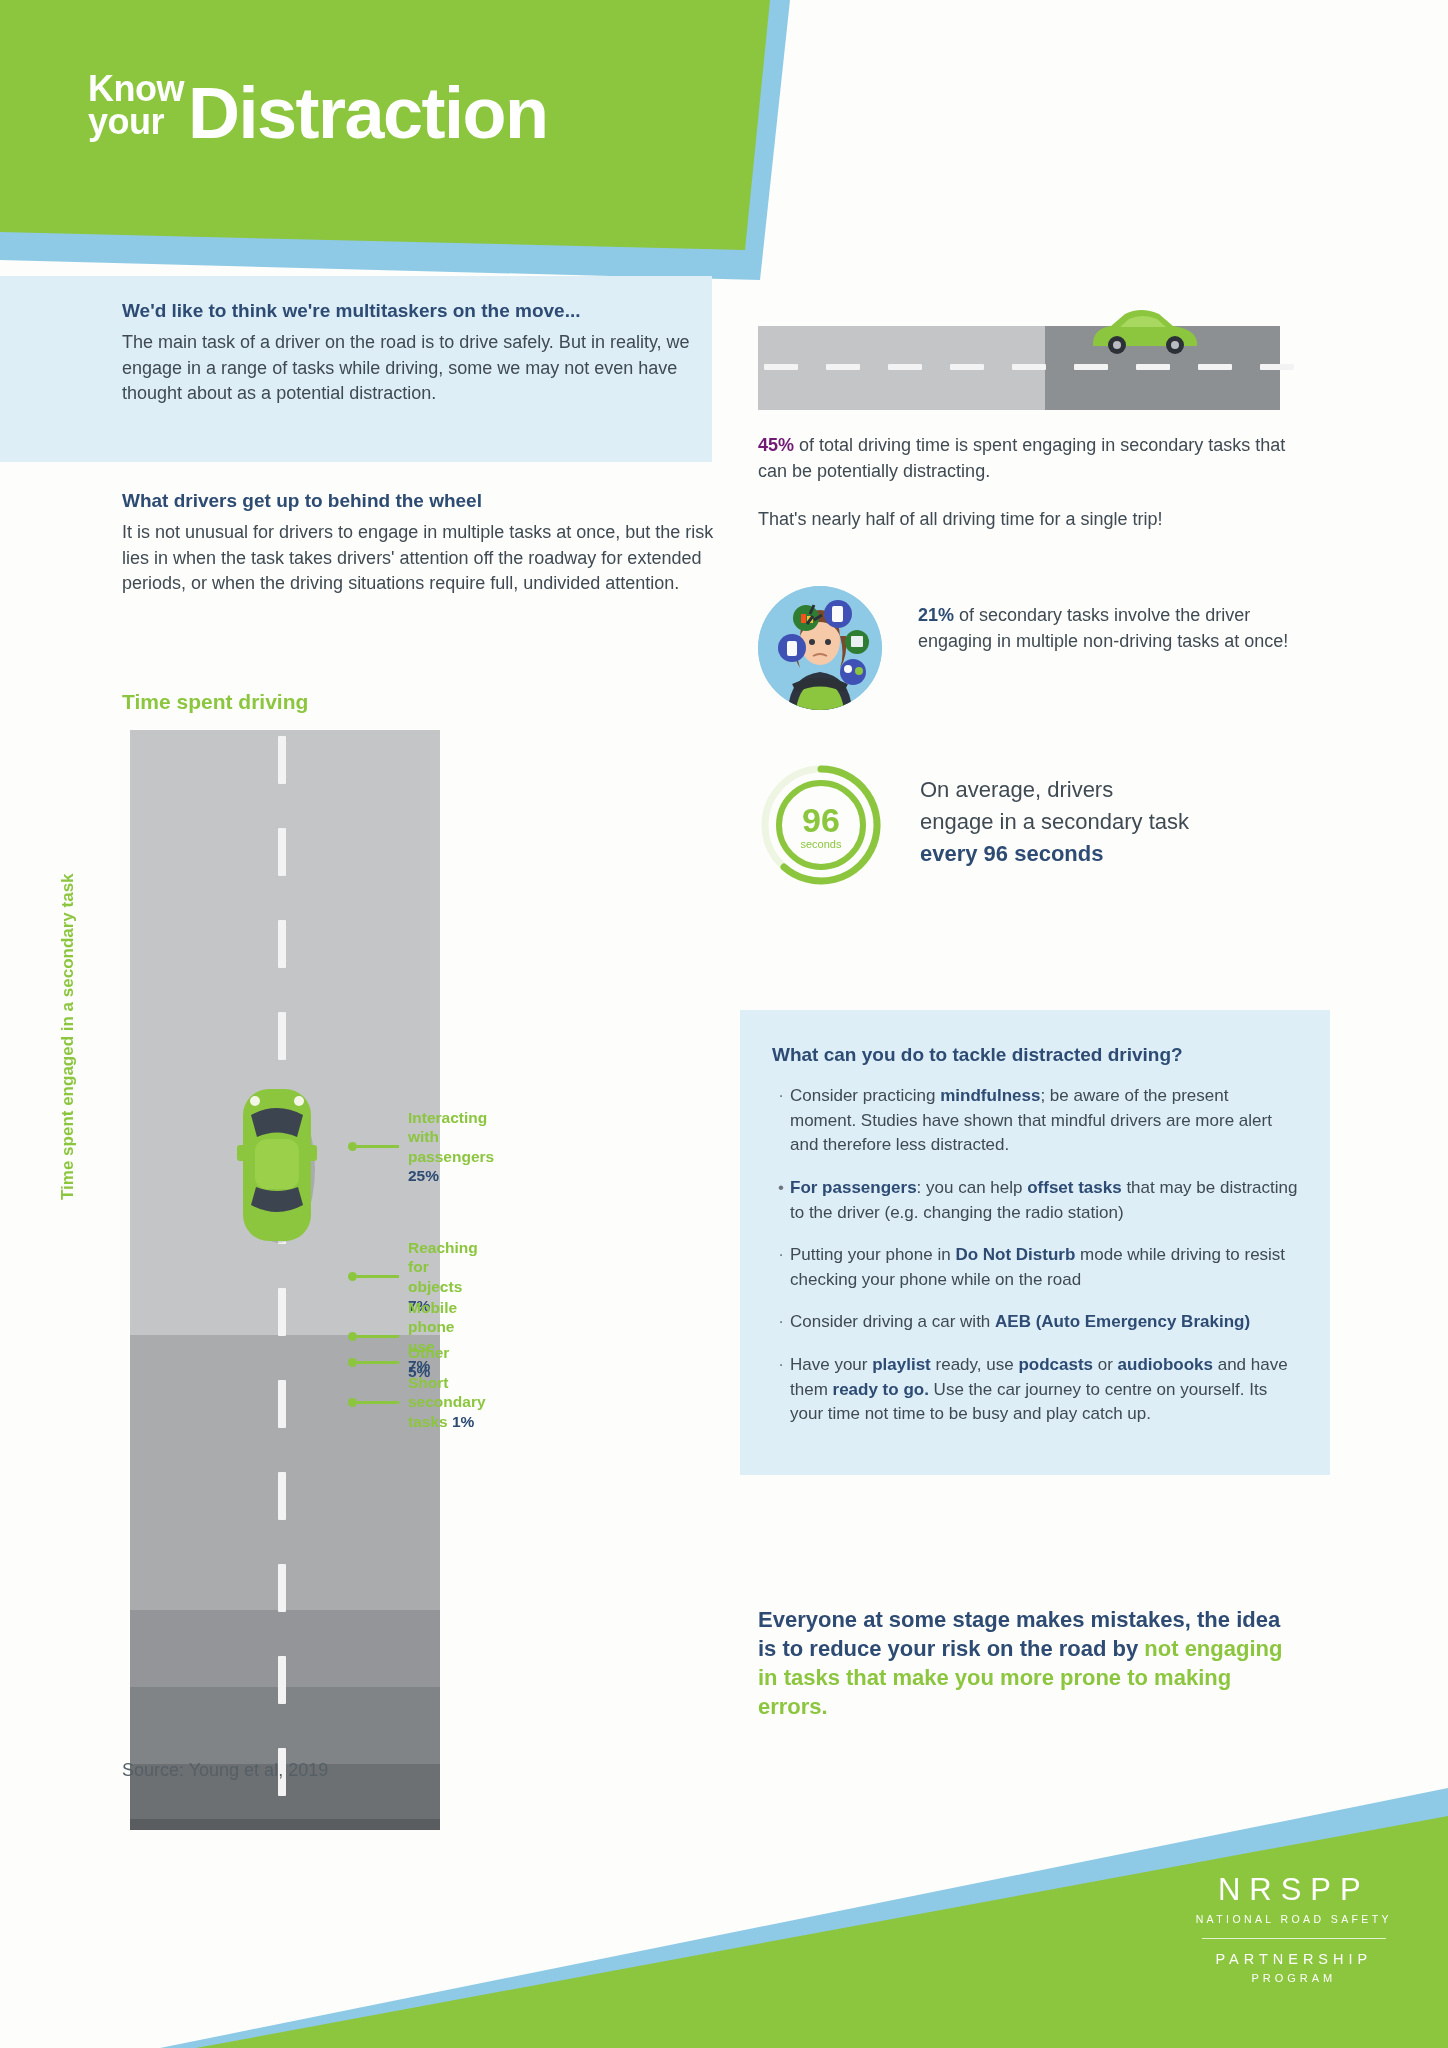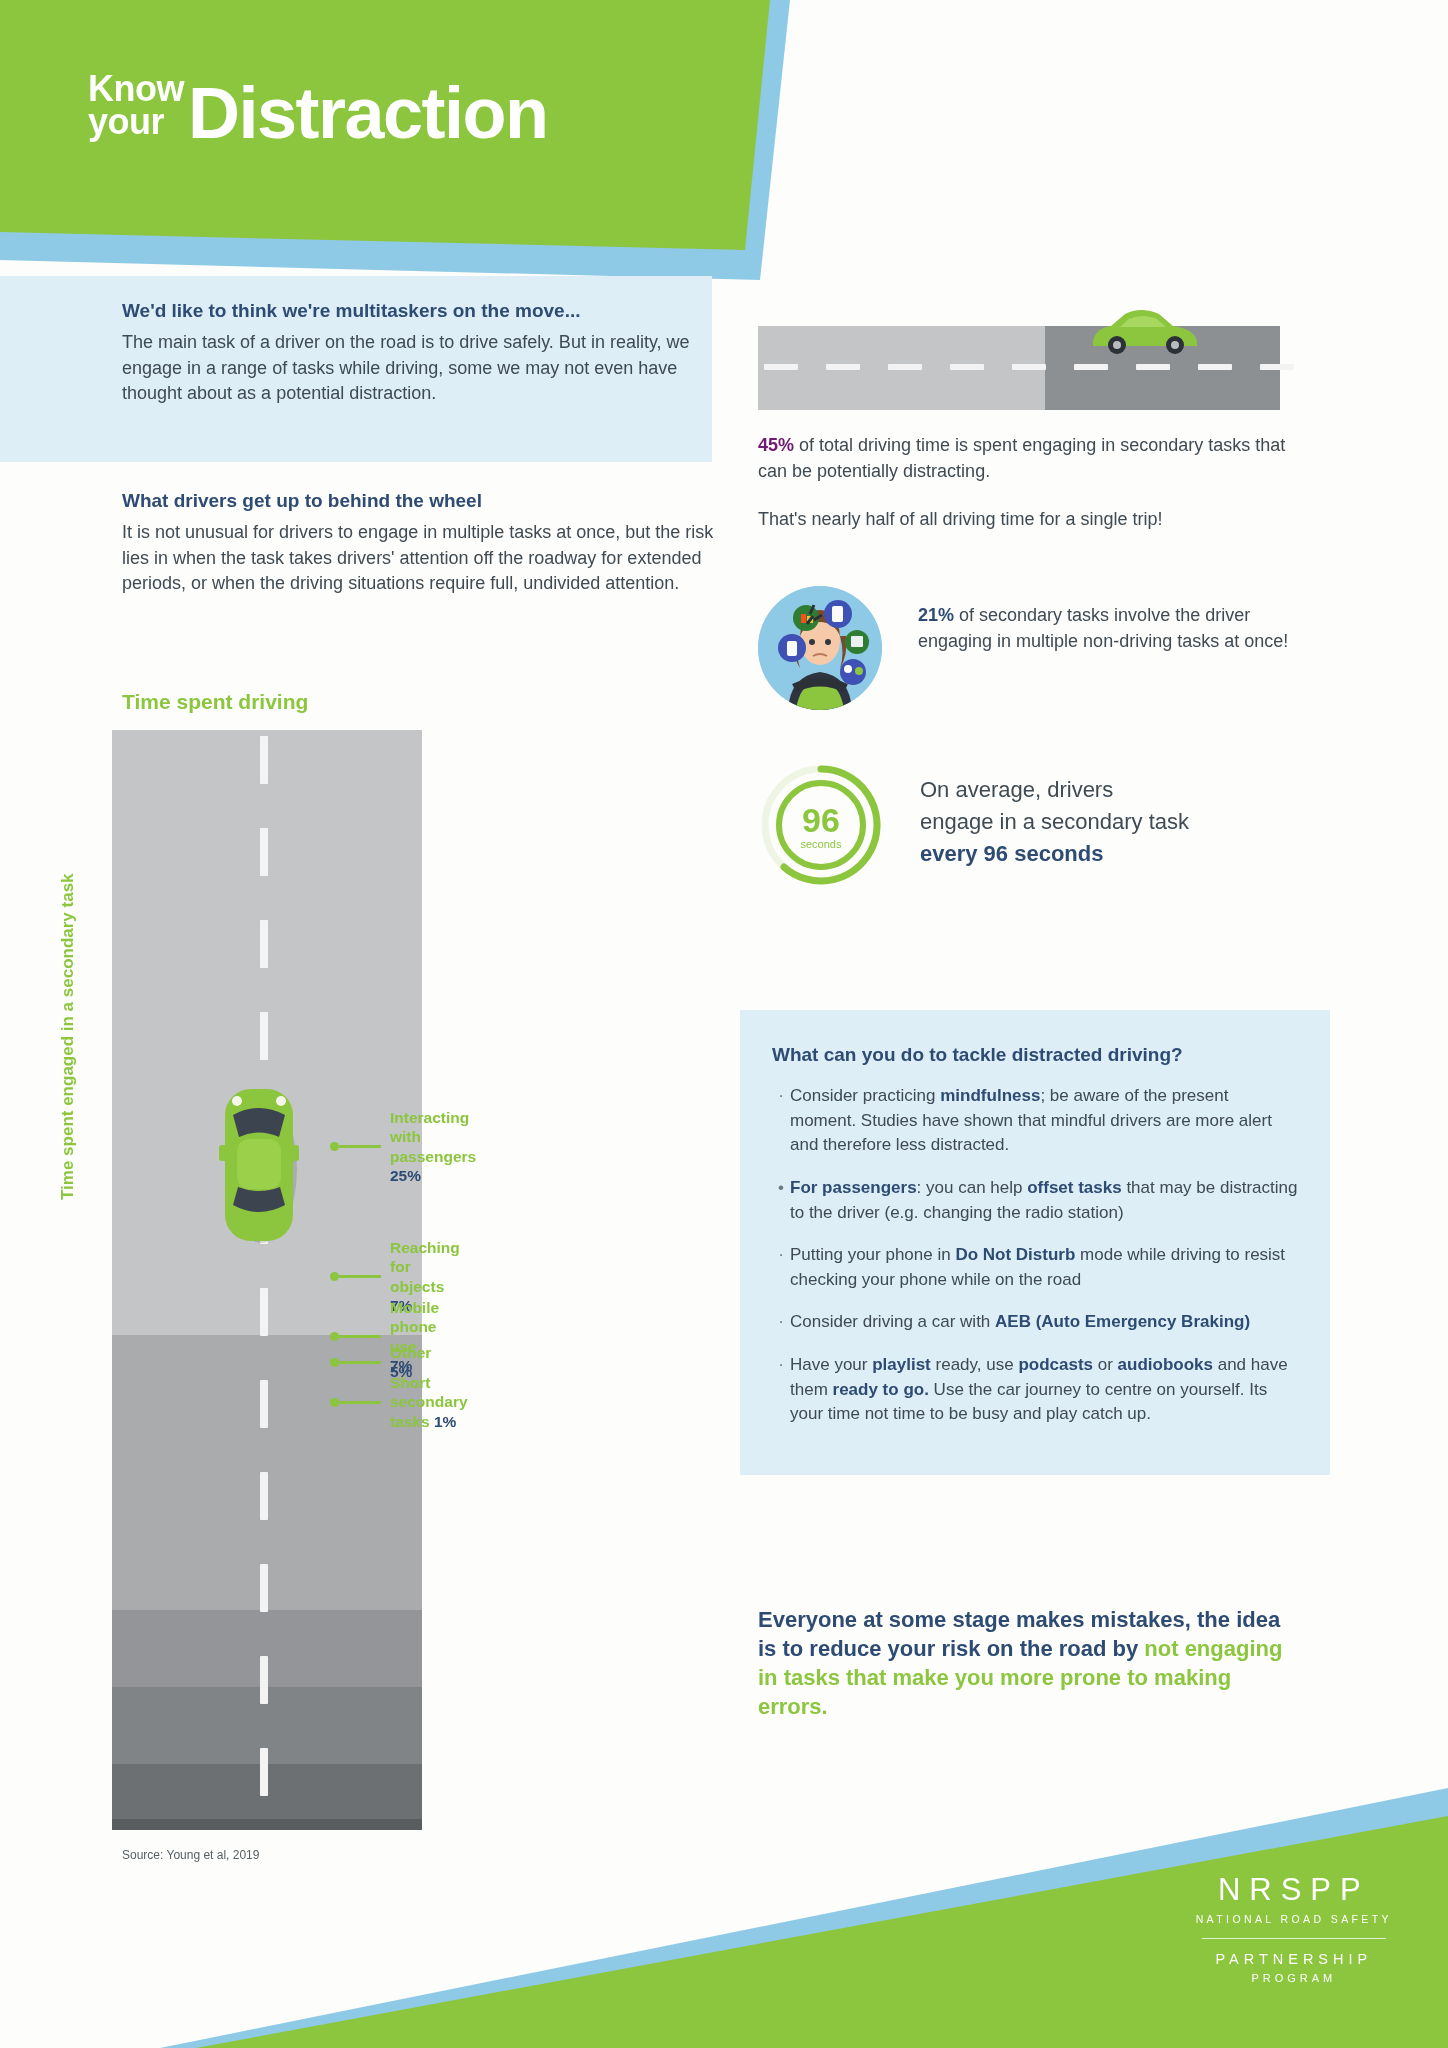--- a/index.html
+++ b/index.html
@@ -43,21 +43,21 @@
     color: #2d4b73; font-size: 19px; font-weight: bold; margin-bottom: 8px;
   }
   .body-txt { color: #3f4a52; font-size: 18px; line-height: 1.42; }
   .blk2 { position: absolute; top: 490px; left: 122px; width: 600px; }
   .chart-title {
     position: absolute; top: 690px; left: 122px;
     color: #8cc63e; font-size: 21px; font-weight: bold;
   }
 
   
-  .chart-area { position: absolute; top: 730px; left: 112px; width: 310px; height: 1100px; }
+  .chart-area { position: absolute; top: 730px; left: 130px; width: 310px; height: 1100px; }
   .road { position: absolute; top: 0; left: 0; width: 310px; height: 1100px; overflow: hidden; }
   .band { position: absolute; left: 0; width: 310px; }
   .dash-col { position: absolute; top: 0; left: 148px; width: 8px; height: 1100px; }
   .dash { position: absolute; left: 0; width: 8px; height: 48px; background: #f3f3f3; border-radius: 1px; }
 
   .car-top {
     position: absolute; left: 105px; top: 355px; width: 84px; height: 160px;
   }
   .label-row { position: absolute; display: flex; align-items: center; }
   .leader { display: flex; align-items: center; }
@@ -66,22 +66,22 @@
   .lbl-text {
     color: #8cc63e; font-size: 15.5px; font-weight: bold; margin-left: 9px; line-height: 1.25;
   }
   .lbl-text .pct { color: #2d4b73; }
   .axis-label {
     position: absolute; left: 58px; top: 1200px;
     transform-origin: left top; transform: rotate(-90deg);
     color: #8cc63e; font-size: 17px; font-weight: bold; white-space: nowrap;
   }
   .source {
-    position: absolute; top: 1848px; left: 122px;
-    color: #555f66; font-size: 12px;
+    position: absolute; top: 1760px; left: 122px;
+    color: #555f66; font-size: 18px;
   }
 
   
   .right-col { position: absolute; top: 300px; left: 758px; width: 560px; }
   .dyk-title { color: #2d4b73; font-size: 19px; font-weight: bold; }
 
   .road-strip { position: relative; margin-top: 26px; width: 522px; height: 84px; }
   .rs-light { position: absolute; left: 0; top: 0; width: 287px; height: 84px; background: #c3c5c7; }
   .rs-dark  { position: absolute; left: 287px; top: 0; width: 235px; height: 84px; background: #8d9093; }
   .rs-dashes { position: absolute; top: 38px; left: 0; width: 522px; height: 6px; }

